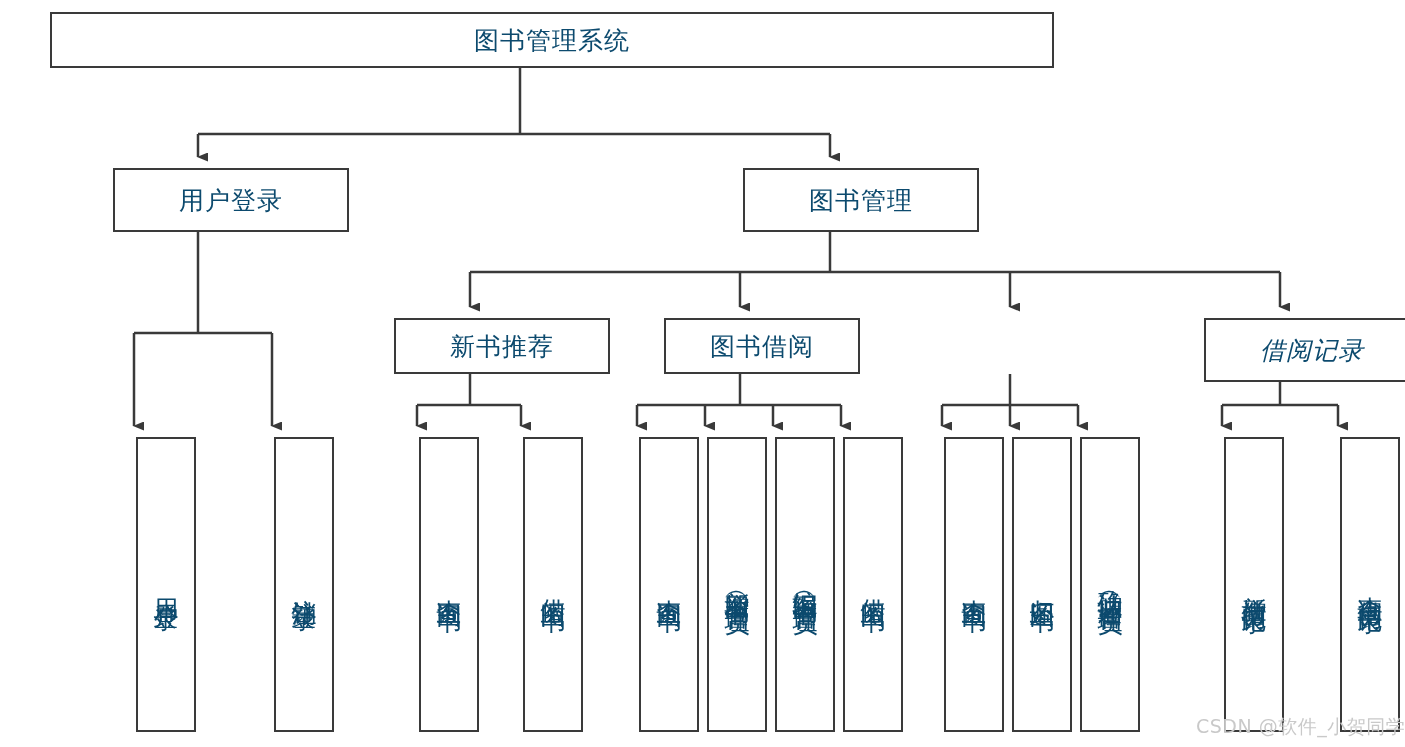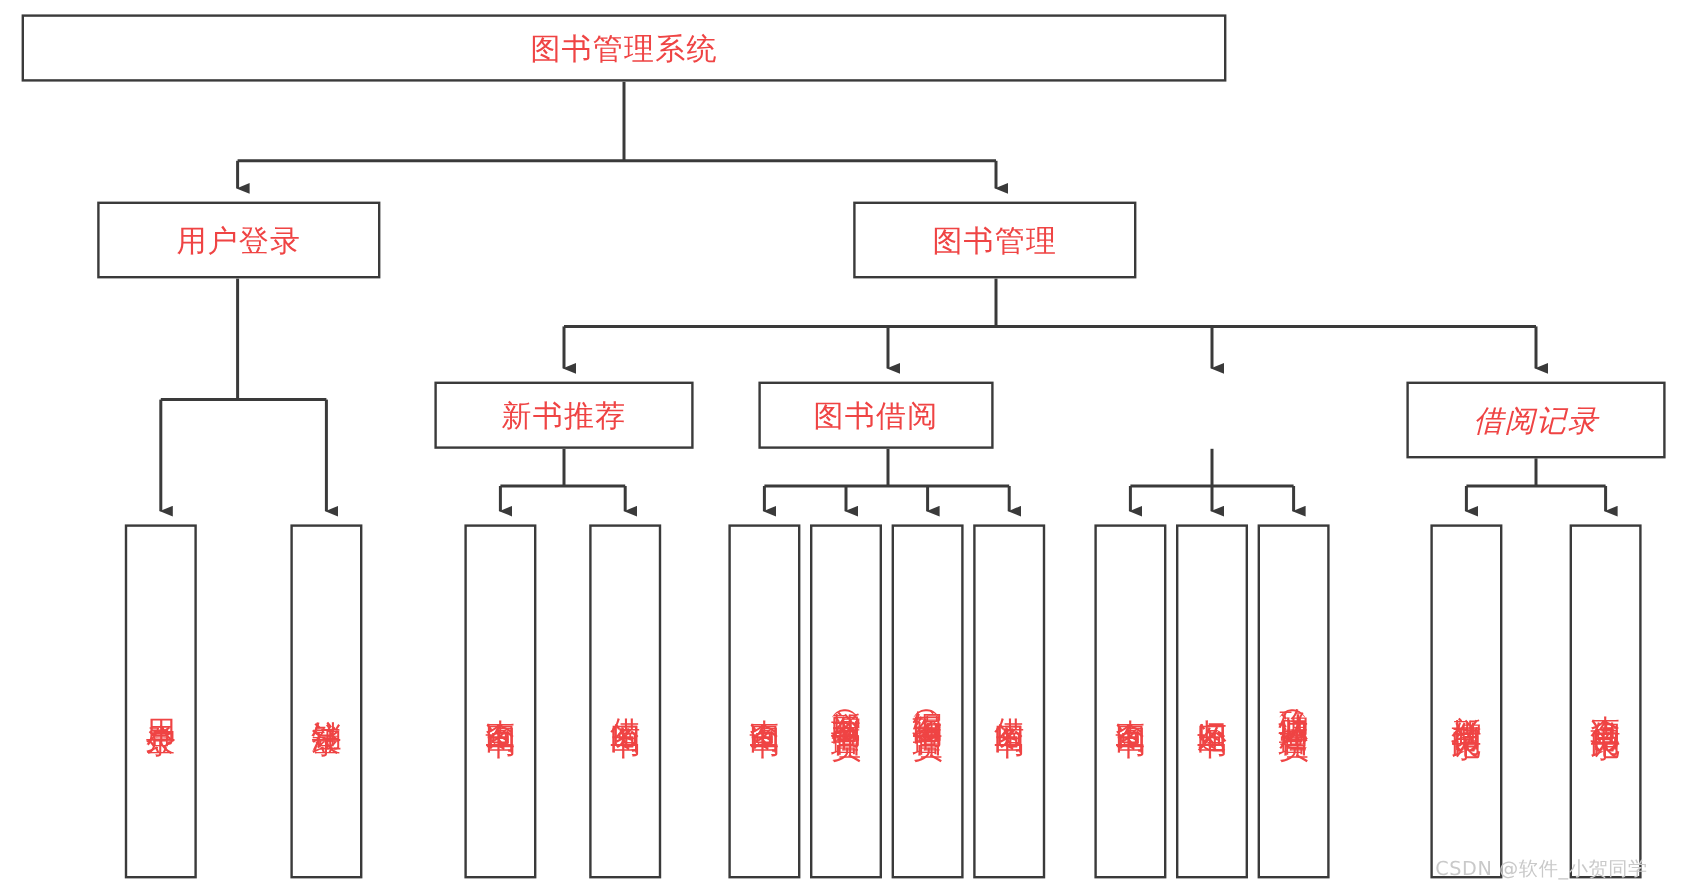--- a/index.html
+++ b/index.html
@@ -26,21 +26,22 @@
     pointer-events: none;
   }
   .node {
     position: absolute;
     box-sizing: border-box;
     border: 2.5px solid #3a3a3a;
     background: #ffffff;
     display: flex;
     align-items: center;
     justify-content: center;
-    color: #ef4444;
+    color: #0c4a6e;
+    margin-left: 32px;
   }
   .node-label {
     display: block;
     text-align: center;
     line-height: 1.08;
     letter-spacing: 1px;
     white-space: pre;
   }
   .node.horizontal .node-label {
     font-size: 25px;
@@ -53,21 +54,21 @@
     writing-mode: vertical-rl;
     text-orientation: upright;
     font-size: 25px;
     letter-spacing: 3px;
     line-height: 1.0;
     max-height: 100%;
   }
   .watermark {
     position: absolute;
     color: #c9c9c9;
-    font-size: 16px;
+    font-size: 19px;
     white-space: nowrap;
     letter-spacing: 0.5px;
   }
 </style>
 </head>
 <body>
 
 <div id="diagram-root">
 
   <svg class="wire-layer" viewBox="0 0 1405 747" xmlns="http://www.w3.org/2000/svg">

